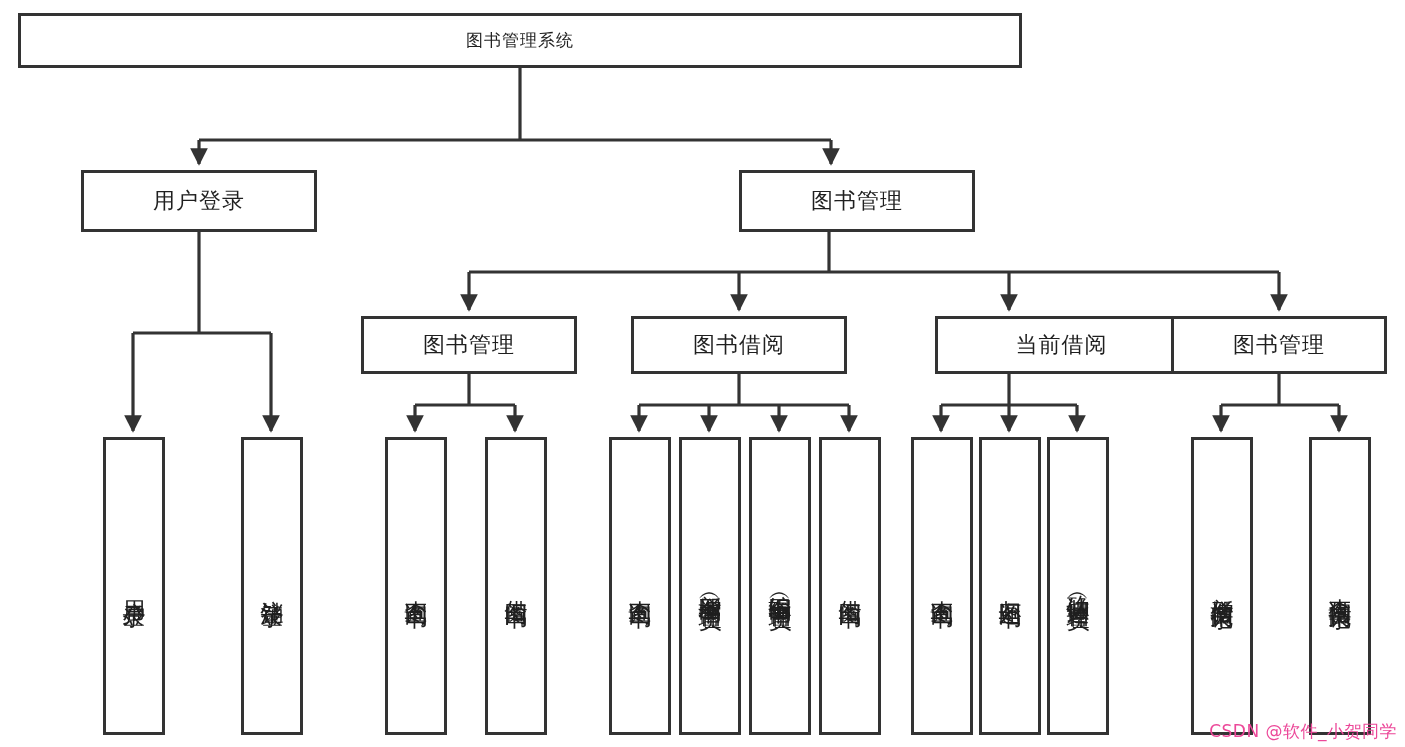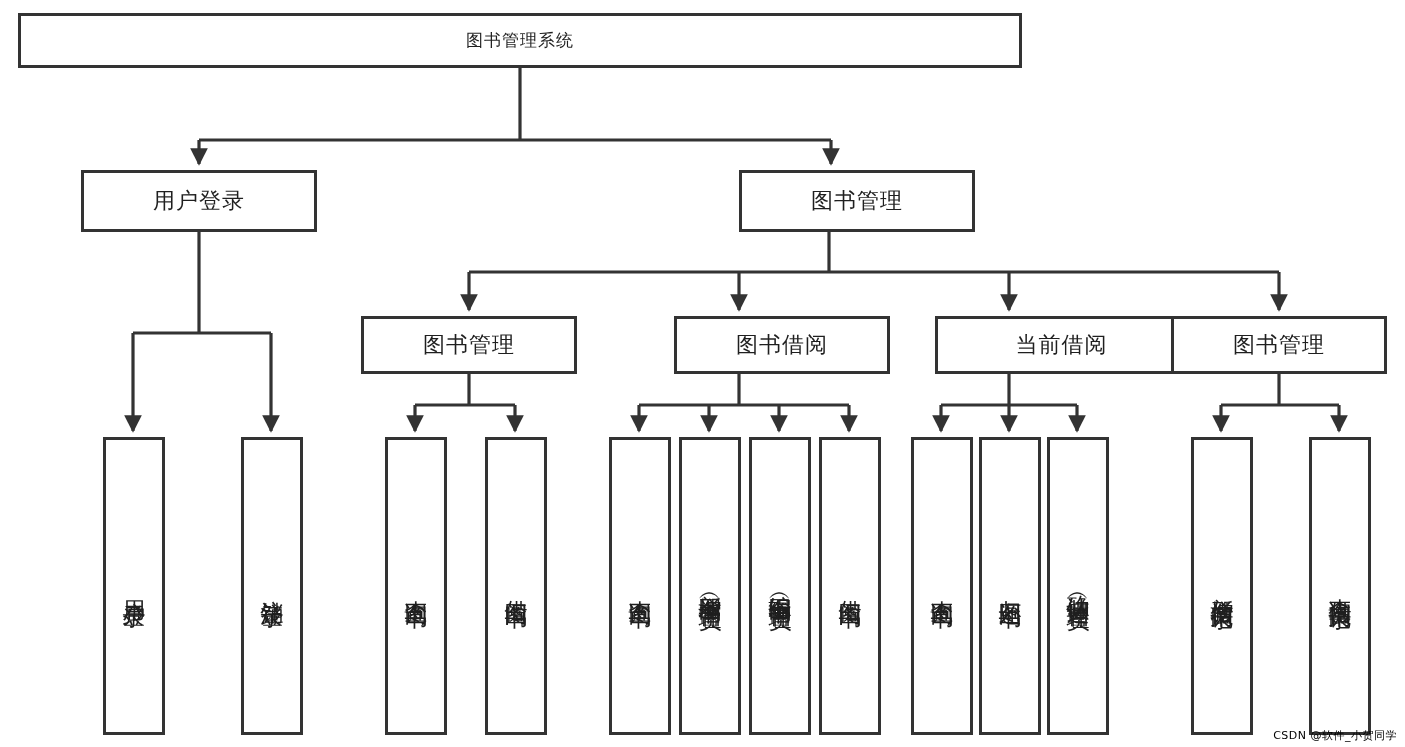--- a/index.html
+++ b/index.html
@@ -58,22 +58,22 @@
   }
   .node.vertical .vlabel {
     writing-mode: vertical-rl;
     text-orientation: upright;
     display: block;
   }
   .watermark {
     position: absolute;
     right: 8px;
     bottom: 4px;
-    font-size: 11px;
-    color: #000000;
+    font-size: 17px;
+    color: #ec4899;
     letter-spacing: 0.5px;
     user-select: none;
     white-space: nowrap;
   }
 </style>
 </head>
 <body>
 
 <div id="canvas">
 
@@ -134,21 +134,21 @@
   <div class="node horizontal" style="left:81px; top:170px; width:236px; height:62px;">
     <span>用户登录</span>
   </div>
   <div class="node horizontal" style="left:739px; top:170px; width:236px; height:62px;">
     <span>图书管理</span>
   </div>
 
   <div class="node horizontal" style="left:361px; top:316px; width:216px; height:58px;">
     <span>图书管理</span>
   </div>
-  <div class="node horizontal" style="left:631px; top:316px; width:216px; height:58px;margin-left:43px;">
+  <div class="node horizontal" style="left:631px; top:316px; width:216px; height:58px;">
     <span>图书借阅</span>
   </div>
   <div class="node horizontal" style="left:935px; top:316px; width:253px; height:58px;text-align:right;">
     <span>当前借阅</span>
   </div>
   <div class="node horizontal" style="left:1171px; top:316px; width:216px; height:58px;">
     <span>图书管理</span>
   </div>
 
   <div class="node vertical" style="left:103px; top:437px; width:62px; height:298px;">

